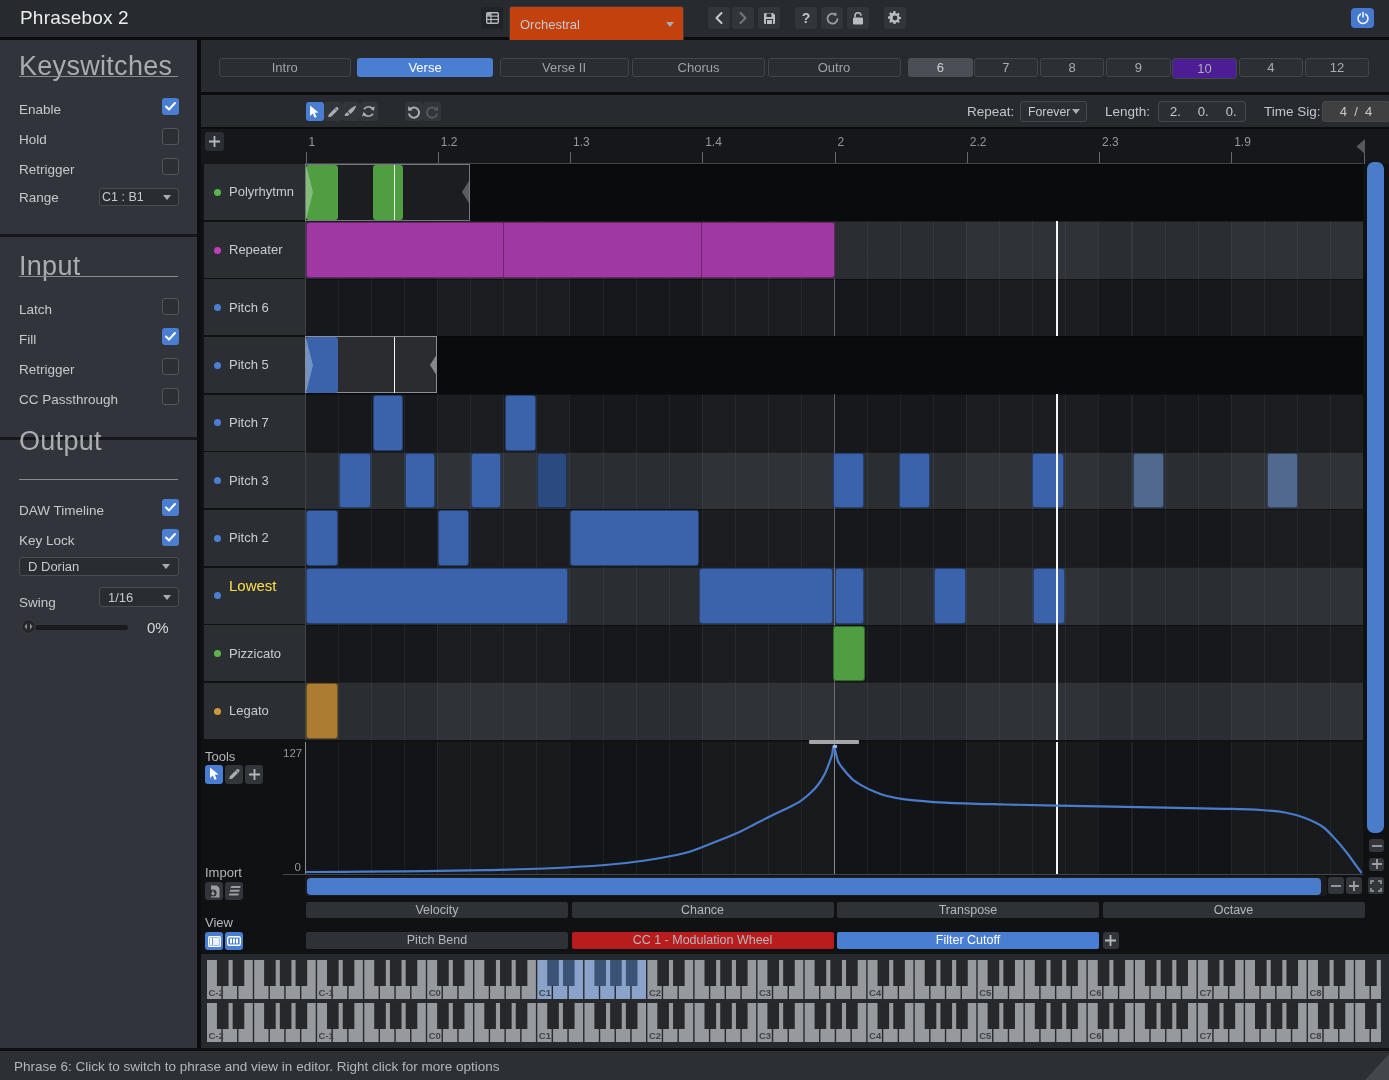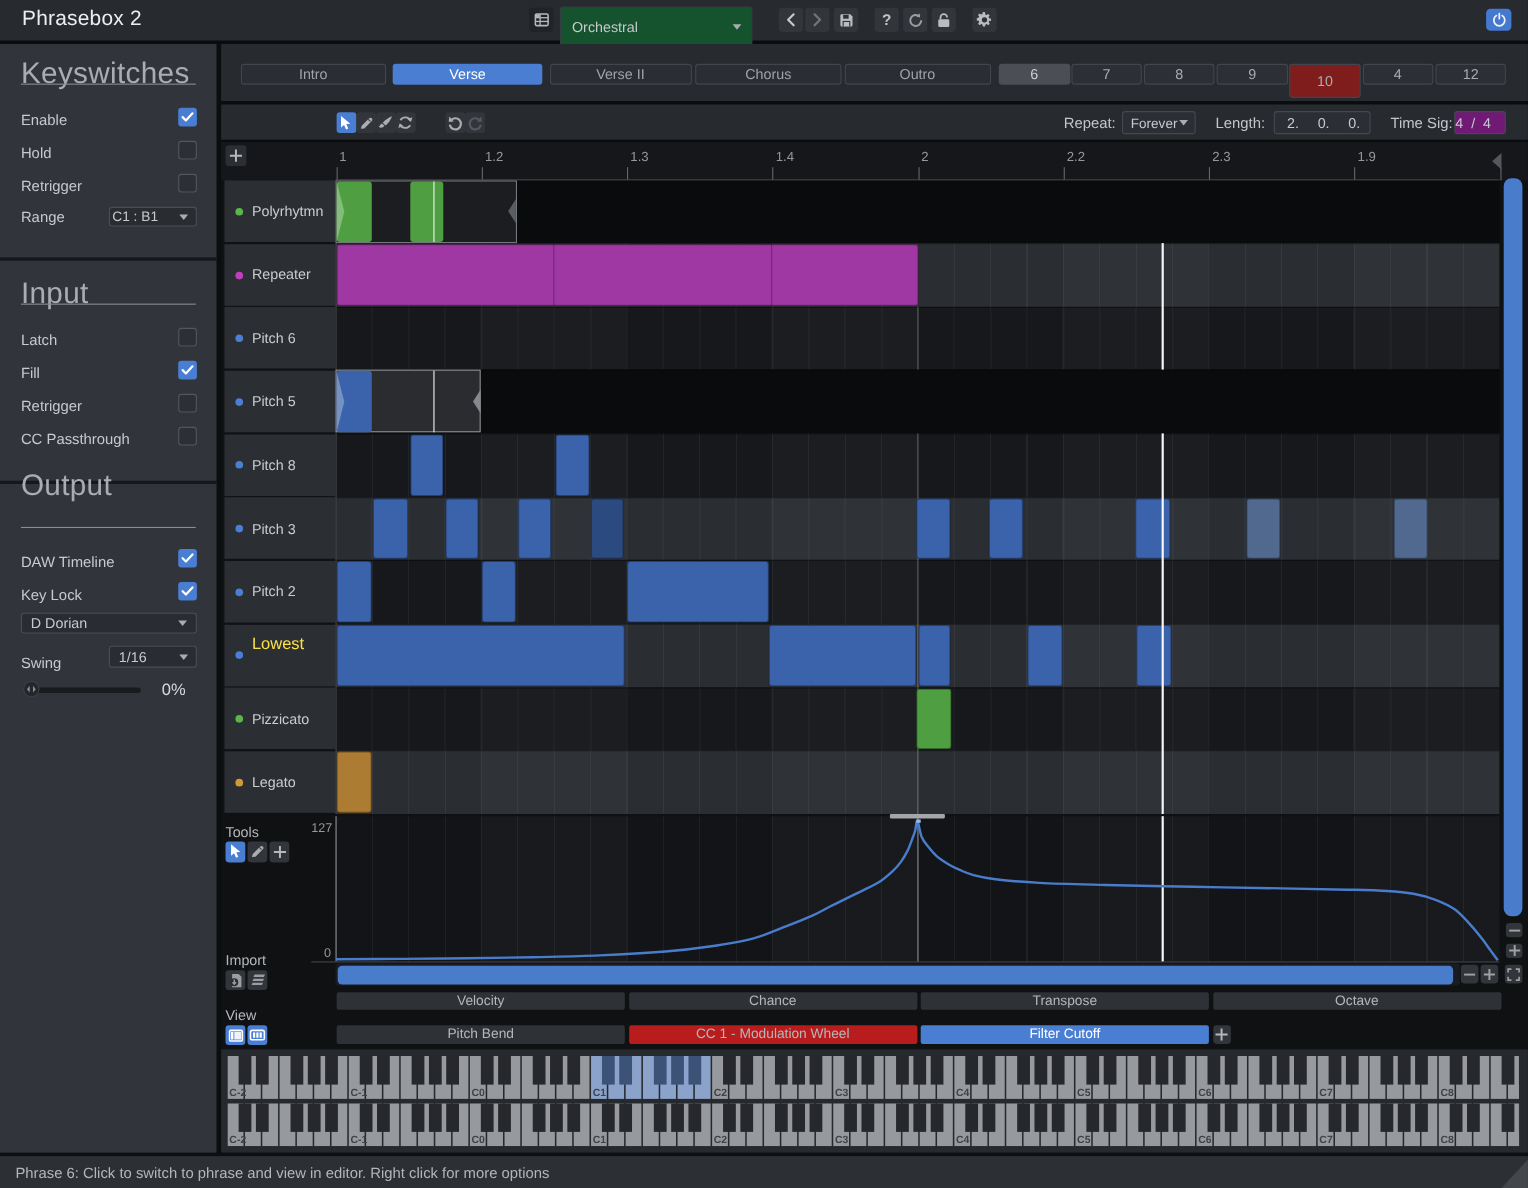--- a/index.html
+++ b/index.html
@@ -17,21 +17,21 @@
 <div style="position:absolute;left:20px;top:7px;font-size:19px;color:#eceef0;letter-spacing:.2px">Phrasebox 2</div>
 <div class="btn" style="left:481px;top:7px;width:22px;height:22px;background:#202327">
     <svg width="13" height="12" viewBox="0 0 13 12">
       <rect x="0.7" y="0.7" width="11.6" height="10.6" rx="1.2" fill="none" stroke="#b5b8bc" stroke-width="1.4"></rect>
       <line x1="0.7" y1="4.1" x2="12.3" y2="4.1" stroke="#b5b8bc" stroke-width="1.2"></line>
       <line x1="0.7" y1="7.5" x2="12.3" y2="7.5" stroke="#b5b8bc" stroke-width="1.2"></line>
       <line x1="5" y1="0.7" x2="5" y2="11.3" stroke="#b5b8bc" stroke-width="1.2"></line>
       <rect x="1.2" y="1.2" width="3.4" height="2.5" fill="#b5b8bc"></rect>
     </svg>
   </div>
-<div class="dd" style="left:509px;top:6px;width:175px;height:36px;background:#14532d;border-color:#383c42">
+<div class="dd" style="left:509px;top:6px;width:175px;height:36px;background:#c2410c;border-color:#383c42">
     <span style="margin-left:10px">Orchestral</span>
     <span class="car" style="position:absolute;right:9px"></span>
   </div>
 <div class="btn" style="left:708px;top:7px;width:22px;height:22px;background:#32363b">
     <svg width="8" height="12" viewBox="0 0 8 12">
       <path d="M6.5 1 L1.5 6 L6.5 11" stroke="#c6c9cd" stroke-width="2" fill="none" stroke-linecap="round" stroke-linejoin="round"></path>
     </svg>
   </div>
 <div class="btn" style="left:732px;top:7px;width:22px;height:22px;background:#32363b">
     <svg width="8" height="12" viewBox="0 0 8 12">
@@ -143,21 +143,21 @@
 <div style="position:absolute;left:201px;top:92px;width:1188px;height:3px;background:#0b0c0e"></div>
 <div style="position:absolute;left:219px;top:58px;width:131.5px;height:19px;background:#2a2d32;border:1px solid #42464c;border-radius:3px;color:#9fa2a7;font-size:13px;display:flex;align-items:center;justify-content:center">Intro</div>
 <div style="position:absolute;left:357px;top:58px;width:136px;height:19px;background:#4a7ed2;border-radius:3px;color:#fff;font-size:13px;display:flex;align-items:center;justify-content:center">Verse</div>
 <div style="position:absolute;left:499.5px;top:58px;width:129px;height:19px;background:#2a2d32;border:1px solid #42464c;border-radius:3px;color:#9fa2a7;font-size:13px;display:flex;align-items:center;justify-content:center">Verse II</div>
 <div style="position:absolute;left:632px;top:58px;width:133px;height:19px;background:#2a2d32;border:1px solid #42464c;border-radius:3px;color:#9fa2a7;font-size:13px;display:flex;align-items:center;justify-content:center">Chorus</div>
 <div style="position:absolute;left:767.5px;top:58px;width:133px;height:19px;background:#2a2d32;border:1px solid #42464c;border-radius:3px;color:#9fa2a7;font-size:13px;display:flex;align-items:center;justify-content:center">Outro</div>
 <div style="position:absolute;left:907.5px;top:58px;width:65.5px;height:19px;background:#4b4f55;border-radius:3px;color:#cdd0d4;font-size:13px;display:flex;align-items:center;justify-content:center">6</div>
 <div style="position:absolute;left:973.7px;top:58px;width:64.5px;height:19px;background:#2c2f34;border:1px solid #42464c;border-radius:3px;color:#aaadb2;font-size:13px;display:flex;align-items:center;justify-content:center">7</div>
 <div style="position:absolute;left:1039.9px;top:58px;width:64.5px;height:19px;background:#2c2f34;border:1px solid #42464c;border-radius:3px;color:#aaadb2;font-size:13px;display:flex;align-items:center;justify-content:center">8</div>
 <div style="position:absolute;left:1106.1px;top:58px;width:64.5px;height:19px;background:#2c2f34;border:1px solid #42464c;border-radius:3px;color:#aaadb2;font-size:13px;display:flex;align-items:center;justify-content:center">9</div>
-<div style="position:absolute;left:1172.3px;top:58px;width:64.5px;height:31px;background:#7f1d1d;border:1px solid #42464c;border-radius:3px;color:#aaadb2;font-size:13px;display:flex;align-items:center;justify-content:center">10</div>
+<div style="position:absolute;left:1172.3px;top:58px;width:64.5px;height:21px;background:#4c1d95;border:1px solid #42464c;border-radius:3px;color:#aaadb2;font-size:13px;display:flex;align-items:center;justify-content:center">10</div>
 <div style="position:absolute;left:1238.5px;top:58px;width:64.5px;height:19px;background:#2c2f34;border:1px solid #42464c;border-radius:3px;color:#aaadb2;font-size:13px;display:flex;align-items:center;justify-content:center">4</div>
 <div style="position:absolute;left:1304.7px;top:58px;width:64.5px;height:19px;background:#2c2f34;border:1px solid #42464c;border-radius:3px;color:#aaadb2;font-size:13px;display:flex;align-items:center;justify-content:center">12</div>
 <div style="position:absolute;left:201px;top:95px;width:1188px;height:33px;background:#272a2f"></div>
 <div style="position:absolute;left:201px;top:126.5px;width:1188px;height:2.5px;background:#0b0c0e"></div>
 <div class="btn" style="left:305.5px;top:102px;width:18px;height:19px;background:#4a7ed2">
     <svg width="11" height="14" viewBox="0 0 11 14">
       <path d="M1 0.5 L1 11 L3.8 8.6 L5.6 12.8 L7.6 11.9 L5.8 7.8 L9.5 7.6 Z" fill="#fff"></path>
     </svg>
   </div>
 <div class="btn" style="left:323.5px;top:102px;width:18px;height:19px;background:#32363b">
@@ -197,21 +197,21 @@
     <span style="margin-left:7px">Forever</span>
     <span class="car" style="position:absolute;right:6px;border-left-width:4px;border-right-width:4px;border-top-width:5px"></span>
   </div>
 <div style="position:absolute;left:1105px;top:104px;font-size:13.5px;color:#c3c6c9">Length:</div>
 <div class="dd" style="left:1158px;top:101px;width:88px;height:21px;background:#2b2e33;border-color:#45494f">
     <span style="margin-left:11px">2.</span>
     <span style="margin-left:17px">0.</span>
     <span style="margin-left:17px">0.</span>
   </div>
 <div style="position:absolute;left:1264px;top:104px;font-size:13.5px;color:#c3c6c9">Time Sig:</div>
-<div class="dd" style="left:1322px;top:101px;width:47px;height:21px;background:#701a75;border-color:#45494f;justify-content:flex-start">
+<div class="dd" style="left:1322px;top:101px;width:68px;height:21px;background:#404040;border-color:#45494f;justify-content:center">
     <span>4&nbsp; /&nbsp; 4</span>
   </div>
 <div style="position:absolute;left:201px;top:129px;width:1188px;height:34.5px;background:#15171a"></div>
 <div class="btn" style="left:205px;top:132px;width:19px;height:19px;background:#2b2e33">
     <svg width="11" height="11" viewBox="0 0 11 11">
       <path d="M5.5 0 V11 M0 5.5 H11" stroke="#b5b8bc" stroke-width="1.8"></path>
     </svg>
   </div>
 <div style="position:absolute;left:305.5px;top:152px;width:1px;height:11.5px;background:#63666b"></div>
 <div style="position:absolute;left:308.5px;top:135px;font-size:12px;color:#94979b">1</div>
@@ -248,21 +248,21 @@
 <div style="position:absolute;left:229px;top:299.6px;font-size:13px;color:#c9ccd0">Pitch 6</div>
 <div style="position:absolute;left:305.0px;top:278.8px;width:1058.0px;height:57.6px;background:repeating-linear-gradient(to right, rgba(255,255,255,0.05) 0px, rgba(255,255,255,0.05) 1px, transparent 1px, transparent 33.06px),repeating-linear-gradient(to right, transparent 0px, transparent 132.25px, rgba(255,255,255,0.025) 132.25px, rgba(255,255,255,0.025) 264.5px),#16181c"></div>
 <div style="position:absolute;left:305.0px;top:278.8px;width:1058.0px;height:1px;background:rgba(0,0,0,0.35)"></div>
 <div style="position:absolute;left:204px;top:336.9px;width:101px;height:56.1px;background:#2b2e32"></div>
 <div style="position:absolute;left:214px;top:361.8px;width:7px;height:7px;border-radius:50%;background:#4a7fd4"></div>
 <div style="position:absolute;left:229px;top:357.3px;font-size:13px;color:#c9ccd0">Pitch 5</div>
 <div style="position:absolute;left:305.0px;top:336.4px;width:1058.0px;height:57.6px;background:#0a0b0d"></div>
 <div style="position:absolute;left:305.0px;top:336.4px;width:1058.0px;height:1px;background:rgba(0,0,0,0.35)"></div>
 <div style="position:absolute;left:204px;top:394.6px;width:101px;height:56.1px;background:#2b2e32"></div>
 <div style="position:absolute;left:214px;top:419.4px;width:7px;height:7px;border-radius:50%;background:#4a7fd4"></div>
-<div style="position:absolute;left:229px;top:414.9px;font-size:13px;color:#c9ccd0">Pitch 8</div>
+<div style="position:absolute;left:229px;top:414.9px;font-size:13px;color:#c9ccd0">Pitch 7</div>
 <div style="position:absolute;left:305.0px;top:394.1px;width:1058.0px;height:57.6px;background:repeating-linear-gradient(to right, rgba(255,255,255,0.05) 0px, rgba(255,255,255,0.05) 1px, transparent 1px, transparent 33.06px),repeating-linear-gradient(to right, transparent 0px, transparent 132.25px, rgba(255,255,255,0.025) 132.25px, rgba(255,255,255,0.025) 264.5px),#16181c"></div>
 <div style="position:absolute;left:305.0px;top:394.1px;width:1058.0px;height:1px;background:rgba(0,0,0,0.35)"></div>
 <div style="position:absolute;left:204px;top:452.2px;width:101px;height:56.1px;background:#2b2e32"></div>
 <div style="position:absolute;left:214px;top:477.1px;width:7px;height:7px;border-radius:50%;background:#4a7fd4"></div>
 <div style="position:absolute;left:229px;top:472.6px;font-size:13px;color:#c9ccd0">Pitch 3</div>
 <div style="position:absolute;left:305.0px;top:451.8px;width:1058.0px;height:57.6px;background:repeating-linear-gradient(to right, rgba(255,255,255,0.05) 0px, rgba(255,255,255,0.05) 1px, transparent 1px, transparent 33.06px),repeating-linear-gradient(to right, transparent 0px, transparent 132.25px, rgba(255,255,255,0.025) 132.25px, rgba(255,255,255,0.025) 264.5px),#2a2d32"></div>
 <div style="position:absolute;left:305.0px;top:451.8px;width:1058.0px;height:1px;background:rgba(0,0,0,0.35)"></div>
 <div style="position:absolute;left:204px;top:509.9px;width:101px;height:56.1px;background:#2b2e32"></div>
 <div style="position:absolute;left:214px;top:534.7px;width:7px;height:7px;border-radius:50%;background:#4a7fd4"></div>
 <div style="position:absolute;left:229px;top:530.2px;font-size:13px;color:#c9ccd0">Pitch 2</div>

